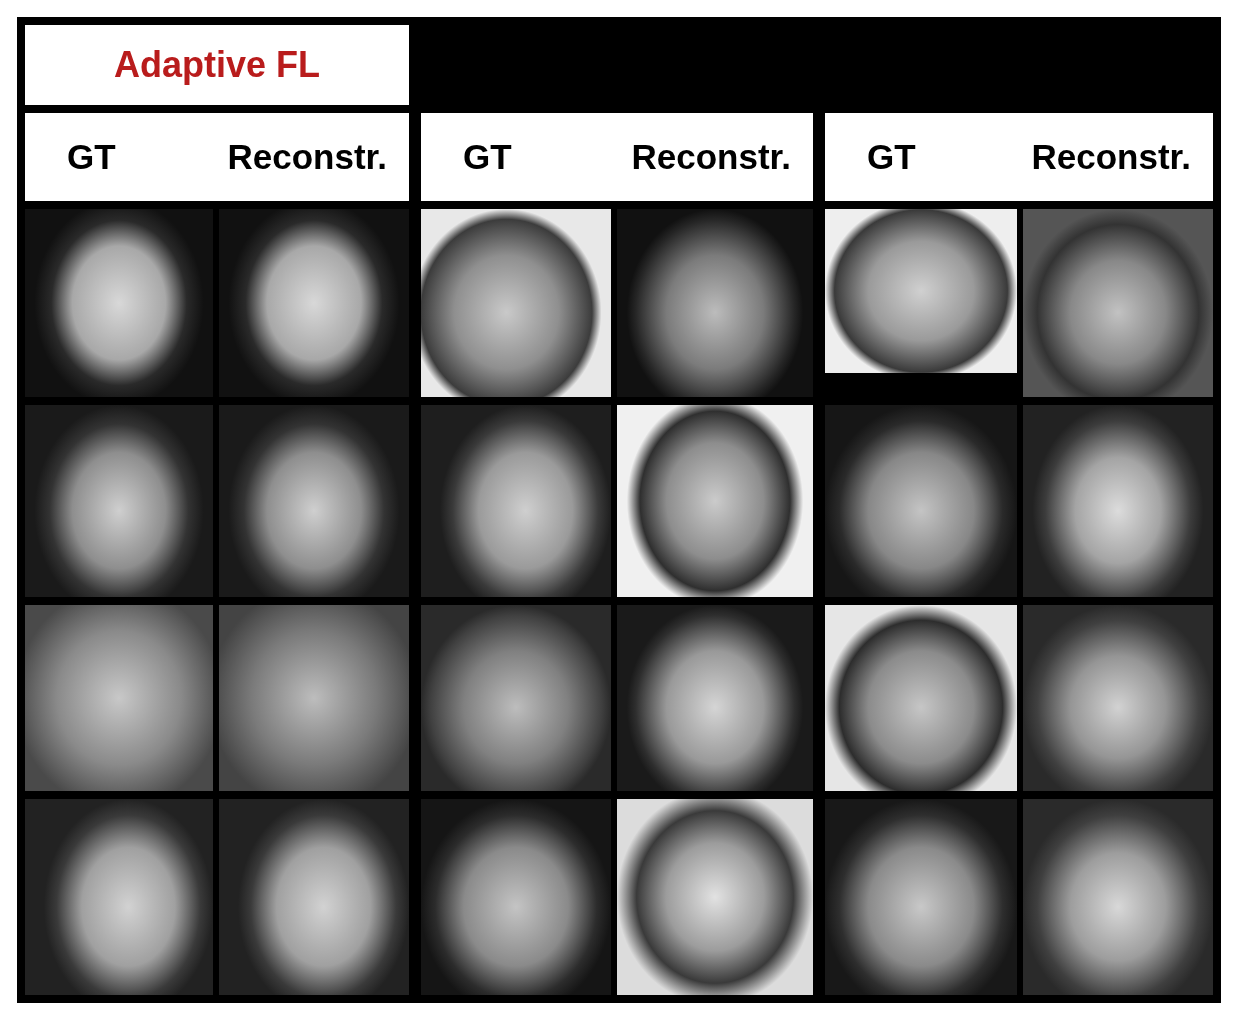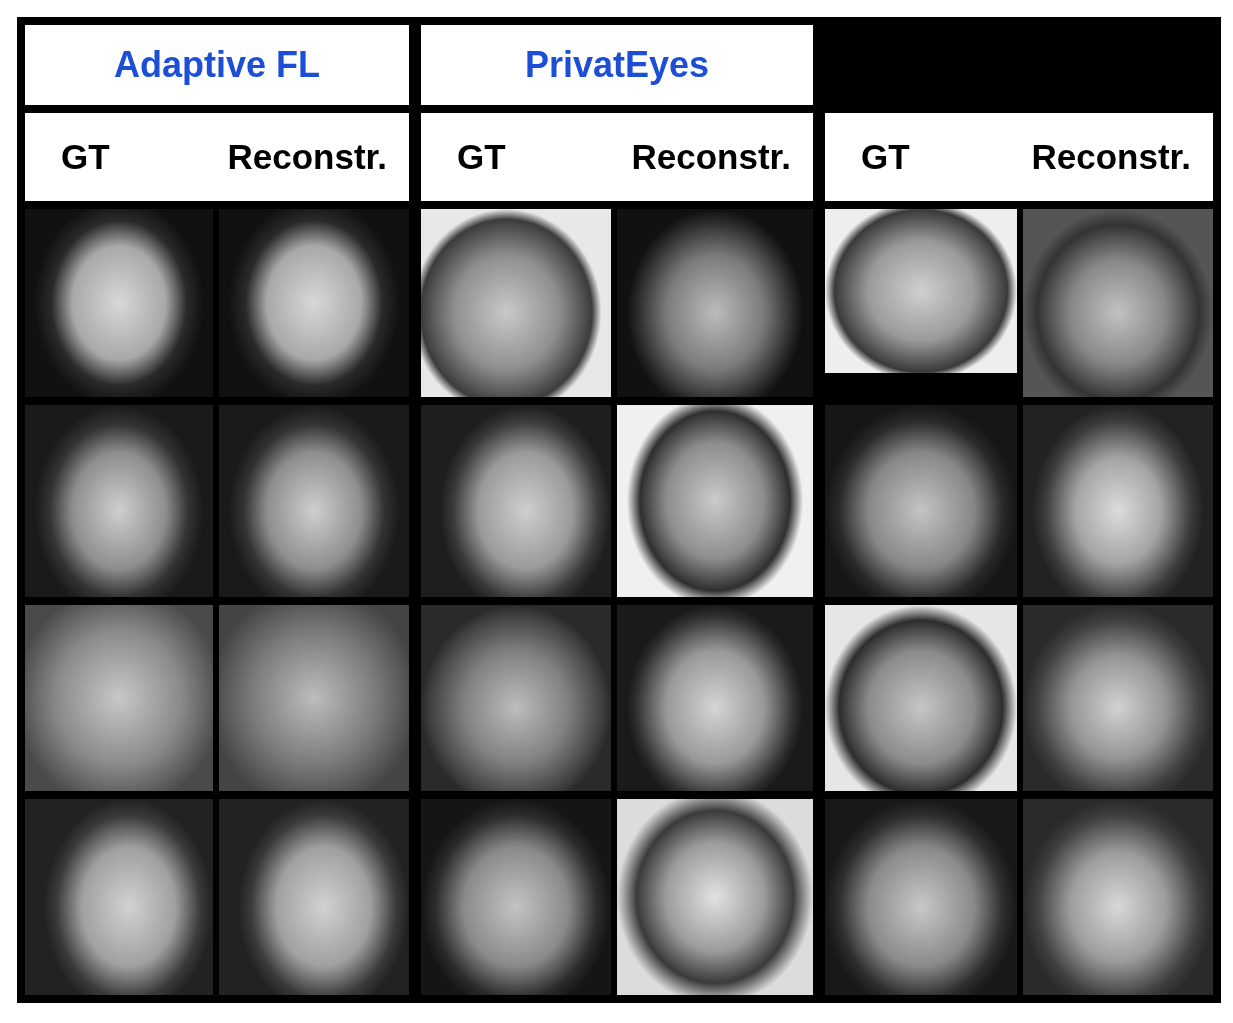--- a/index.html
+++ b/index.html
@@ -1,21 +1,21 @@
 <!DOCTYPE html>
 <html><head>
   <meta charset="utf-8">
   <style>
     html, body { margin: 0; padding: 0; background: #ffffff; }
     body { width: 1233px; height: 1023px; position: relative; overflow: hidden; font-family: "Liberation Sans", sans-serif; }
     .figure { position: absolute; left: 17px; top: 17px; width: 1204px; height: 986px; background: #000; box-sizing: border-box; }
     .col { position: absolute; top: 0; height: 986px; }
-    .hdr1 { position: absolute; left: 8px; right: 4px; top: 8px; height: 80px; background: #fff; display: flex; align-items: center; justify-content: center; font-weight: bold; font-size: 36px; color: #1d4ed8; }
+    .hdr1 { position: absolute; left: 8px; right: 4px; top: 8px; height: 80px; background: #fff; display: flex; align-items: center; justify-content: center; font-weight: bold; font-size: 36px; color: #b91c1c; }
     .hdr2 { position: absolute; left: 8px; right: 4px; top: 96px; height: 88px; background: #fff; display: flex; align-items: center; justify-content: space-between; padding: 0 22px; box-sizing: border-box; font-weight: bold; font-size: 35px; color: #000; }
-    .hdr2 .gt { margin-left: 14px; }
+    .hdr2 .gt { margin-left: 20px; }
     .grid { position: absolute; left: 8px; right: 4px; top: 192px; bottom: 8px; }
     .cell { position: absolute; overflow: hidden; }
     .face { width: 100%; height: 100%; }
   </style>
 </head>
 <body>
 
 <div class="figure">
 
   <div class="col" style="left:0; width:396px;">
@@ -49,21 +49,20 @@
       <div class="cell" style="left:0;top:590px;width:188px;height:196px;" title="face image: woman, light hair">
           <div class="face" style="background:radial-gradient(ellipse 45% 55% at 55% 55%, #d2d2d2 0%, #a0a0a0 55%, #3a3a3a 85%, #222 100%);"></div>
         </div>
       <div class="cell" style="left:194px;top:590px;width:190px;height:196px;" title="reconstruction nearly identical to GT">
           <div class="face" style="background:radial-gradient(ellipse 45% 55% at 55% 55%, #d2d2d2 0%, #a0a0a0 55%, #3a3a3a 85%, #222 100%);"></div>
         </div>
     </div>
   </div>
 
   <div class="col" style="left:396px; width:404px;">
-    <div class="hdr1">PrivatEyes</div>
     <div class="hdr2">
       <span class="gt">GT</span>
       <span>Reconstr.</span>
     </div>
     <div class="grid">
       <div class="cell" style="left:0;top:0;width:190px;height:188px;" title="face image: man, short hair, stubble">
           <div class="face" style="background:radial-gradient(ellipse 50% 55% at 45% 55%, #c9c9c9 0%, #8f8f8f 55%, #3c3c3c 90%, #e8e8e8 100%);"></div>
         </div>
       <div class="cell" style="left:196px;top:0;width:196px;height:188px;" title="reconstruction of a different face">
           <div class="face" style="background:radial-gradient(ellipse 45% 55% at 50% 55%, #bcbcbc 0%, #7b7b7b 55%, #262626 90%, #111 100%);"></div>

